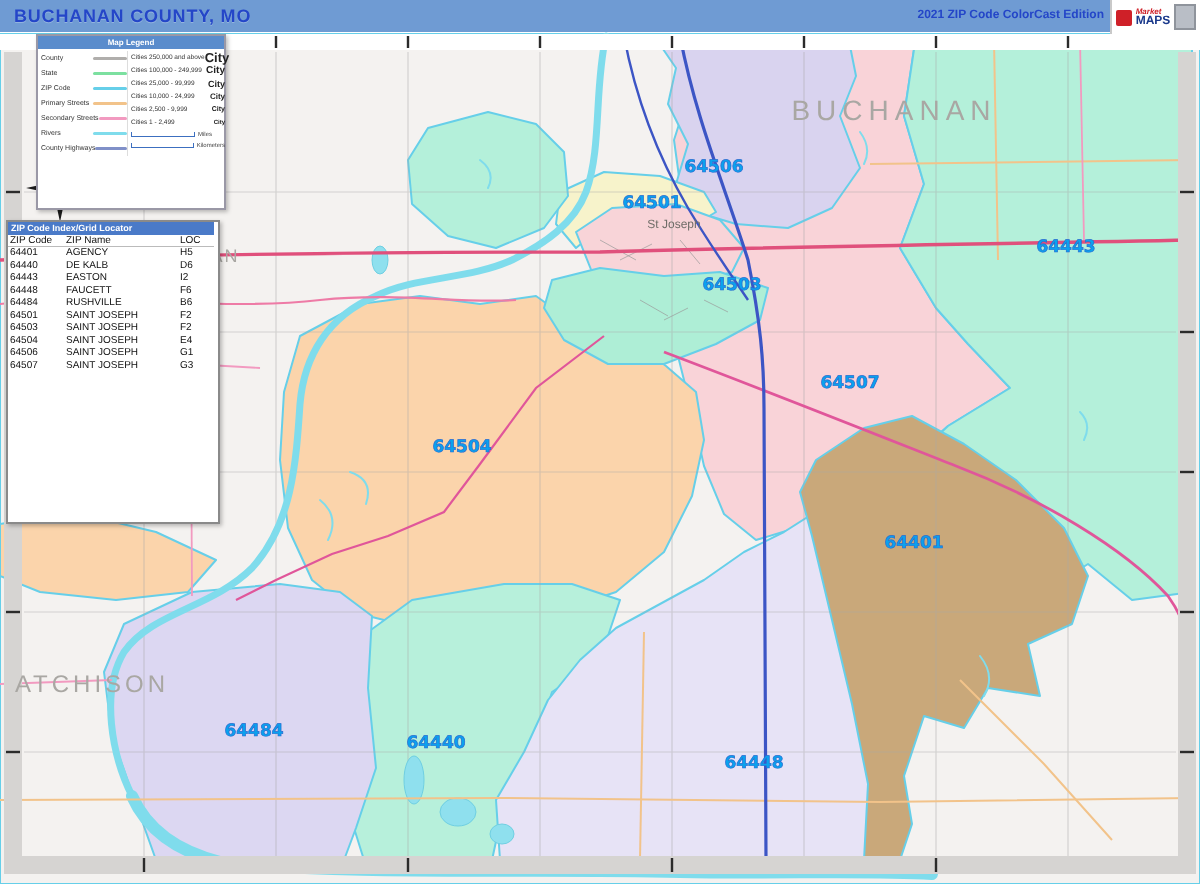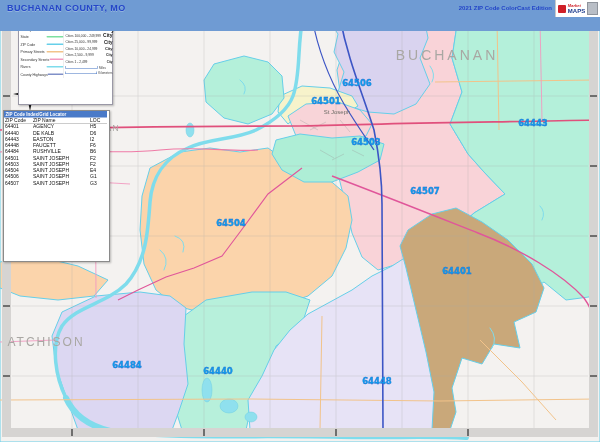--- a/index.html
+++ b/index.html
@@ -1,19 +1,19 @@
 <!DOCTYPE html>
 <html><head>
 <meta charset="utf-8">
 <style>
   html,body{margin:0;padding:0;background:#fff;}
   .stage{position:relative;width:600px;height:442px;overflow:hidden;background:#fff;
          font-family:"Liberation Sans",sans-serif;}
   
-  .hdr{position:absolute;left:0;top:0;width:600px;height:31px;background:#6f9bd3;z-index:30;}
+  .hdr{position:absolute;left:0;top:0;width:600px;height:16px;background:#6f9bd3;z-index:30;}
   .hdr-title{position:absolute;left:7px;top:3px;font-size:9px;font-weight:bold;color:#2446c8;
              letter-spacing:.4px;text-shadow:0 .5px 0 rgba(255,255,255,.25);}
   .hdr-edition{position:absolute;right:48px;top:5px;font-size:6px;font-weight:bold;color:#2446c8;}
   .logo{position:absolute;right:0;top:0;width:44px;height:17px;background:#fff;border-left:1px solid #c9c9c9;
         display:flex;align-items:center;justify-content:center;gap:2px;z-index:31;}
   .logo-mark{width:8px;height:8px;background:#cf2028;border-radius:1px;}
   .logo-txt{font-size:6px;font-weight:bold;color:#1b3a8c;line-height:1;}
   .logo-txt small{display:block;font-size:4px;color:#cf2028;font-style:italic;}
   .logo-card{width:9px;height:11px;background:#b9bec6;border:1px solid #8f949c;}
   

